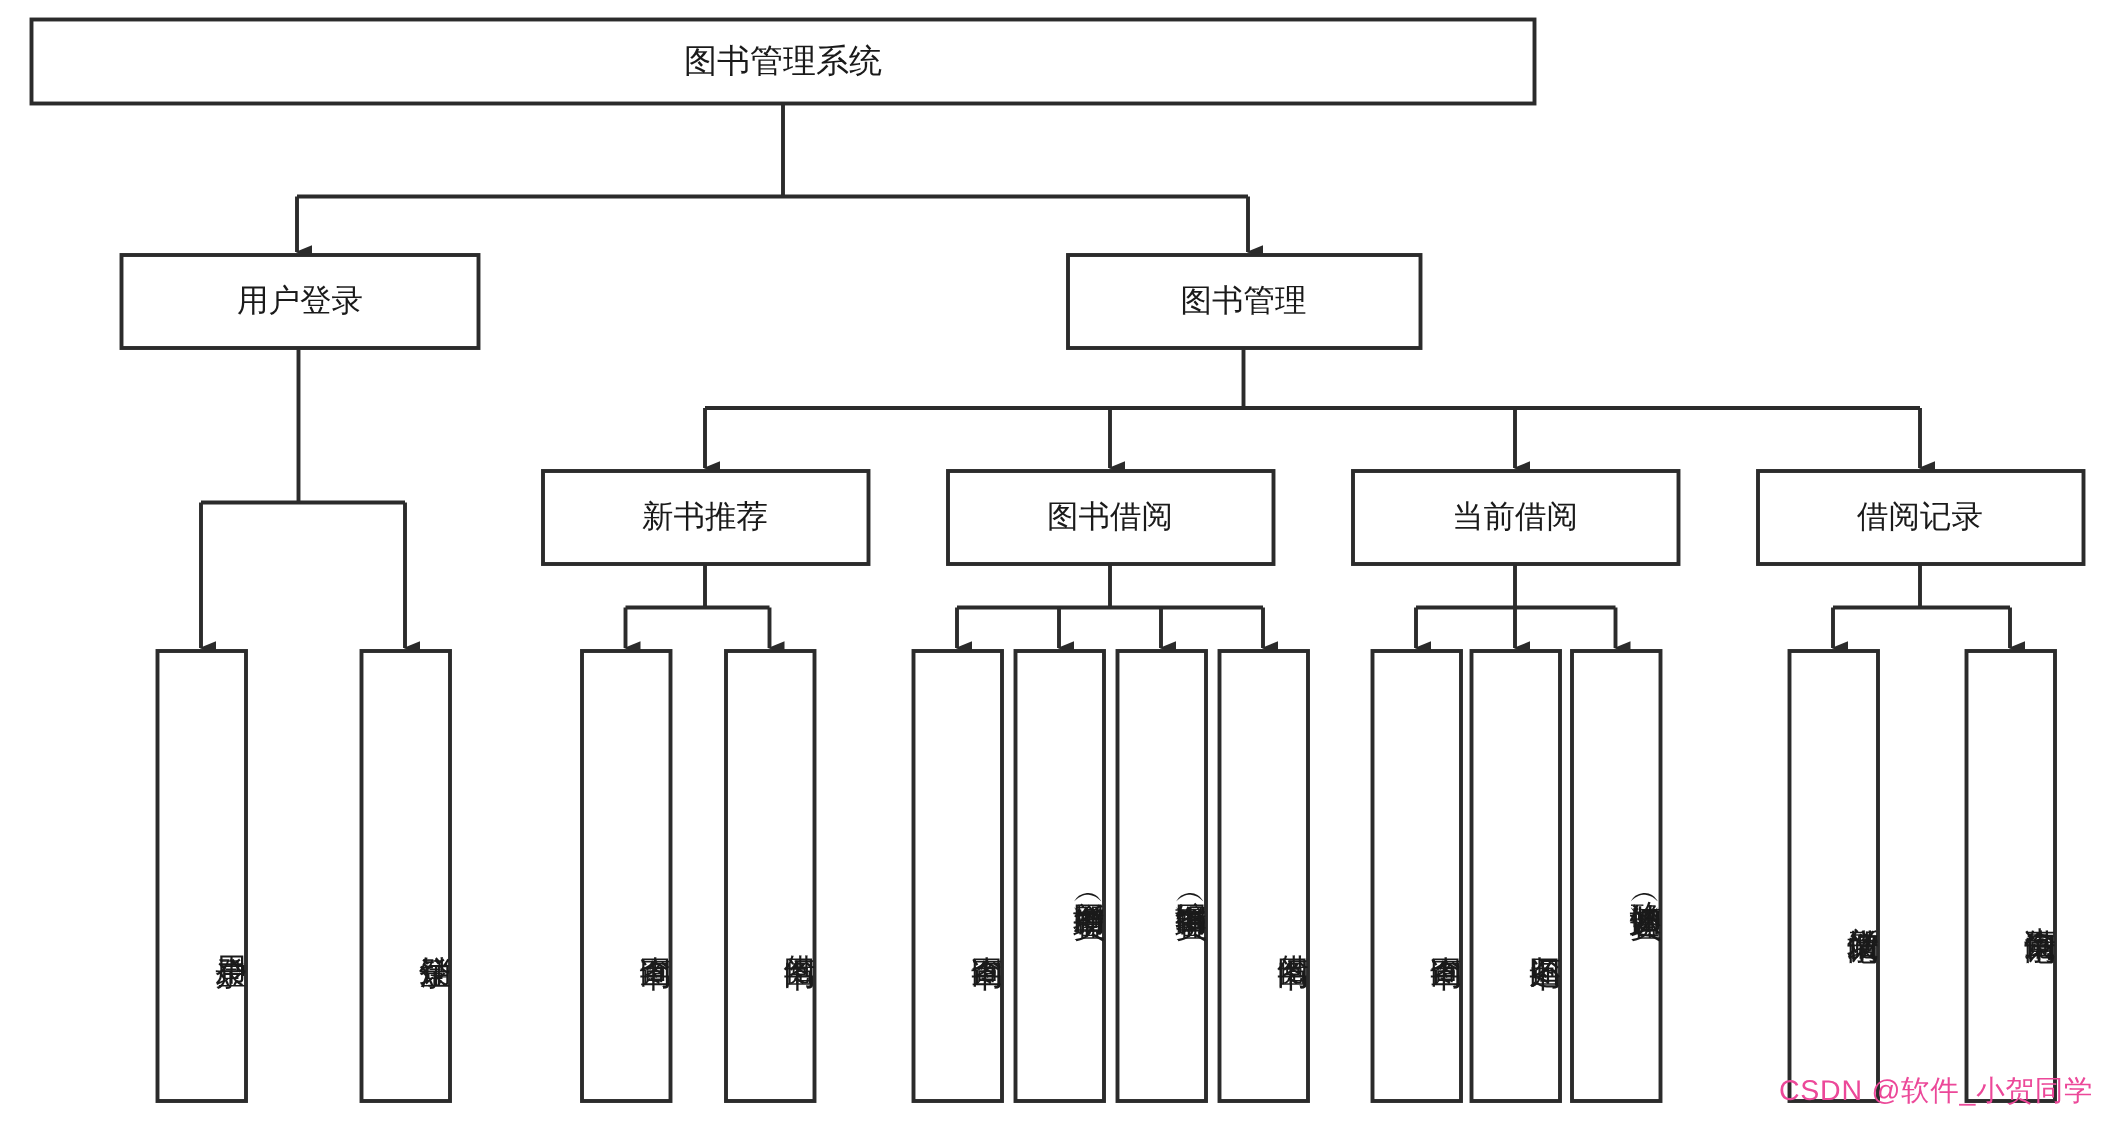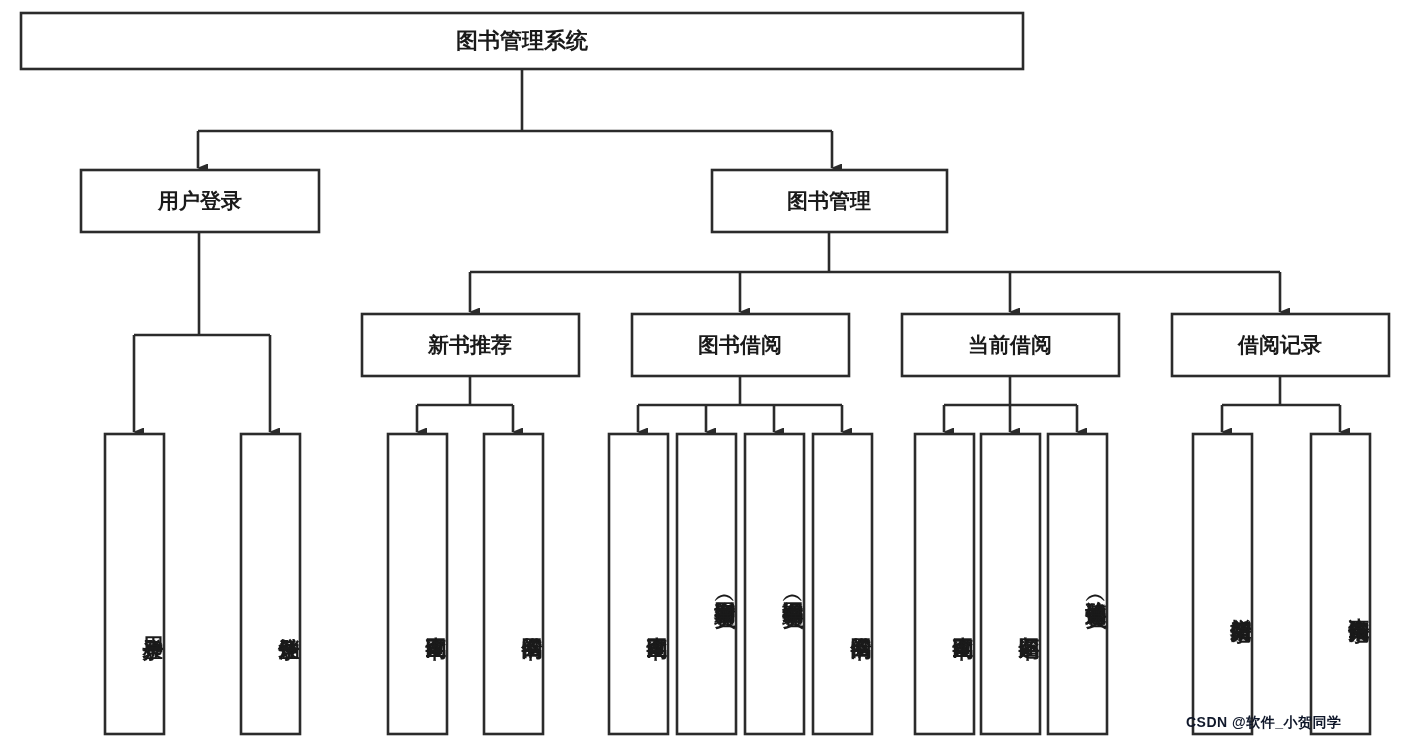--- a/index.html
+++ b/index.html
@@ -11,21 +11,20 @@
     width: 1405px;
     height: 747px;
     font-family: "Liberation Sans", "DejaVu Sans", sans-serif;
     overflow: hidden;
     position: relative;
   }
   #diagram-root {
     position: relative;
     width: 1405px;
     height: 618px;
-    font-weight: bold;
   }
   svg.diagram {
     position: absolute;
     top: 0;
     left: 0;
     width: 1405px;
     height: 747px;
   }
   .node-rect {
     fill: #ffffff;
@@ -63,22 +62,22 @@
     pointer-events: none;
     display: flex;
     align-items: flex-start;
     justify-content: center;
   }
   .watermark {
     position: absolute;
     left: 1186px;
     top: 714px;
     font-family: "Liberation Sans", "DejaVu Sans", sans-serif;
-    font-size: 14px;
-    color: #0f172a;
+    font-size: 19px;
+    color: #ec4899;
     white-space: nowrap;
     letter-spacing: 0.5px;
   }
 </style>
 </head>
 <body>
 
 <div id="diagram-root">
 
   <svg class="diagram" viewBox="0 0 1405 747" xmlns="http://www.w3.org/2000/svg">

